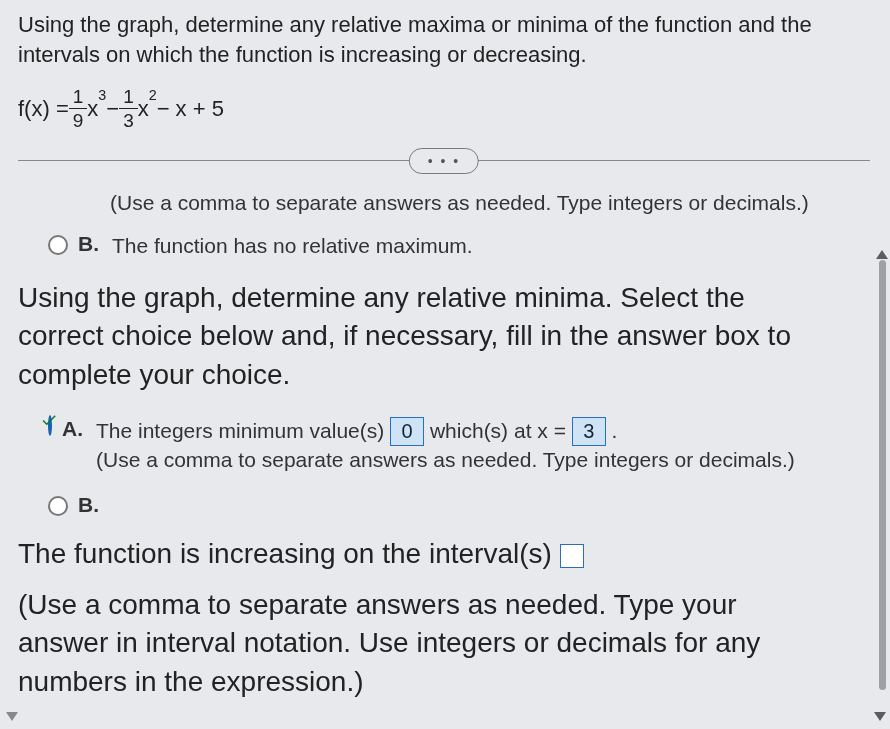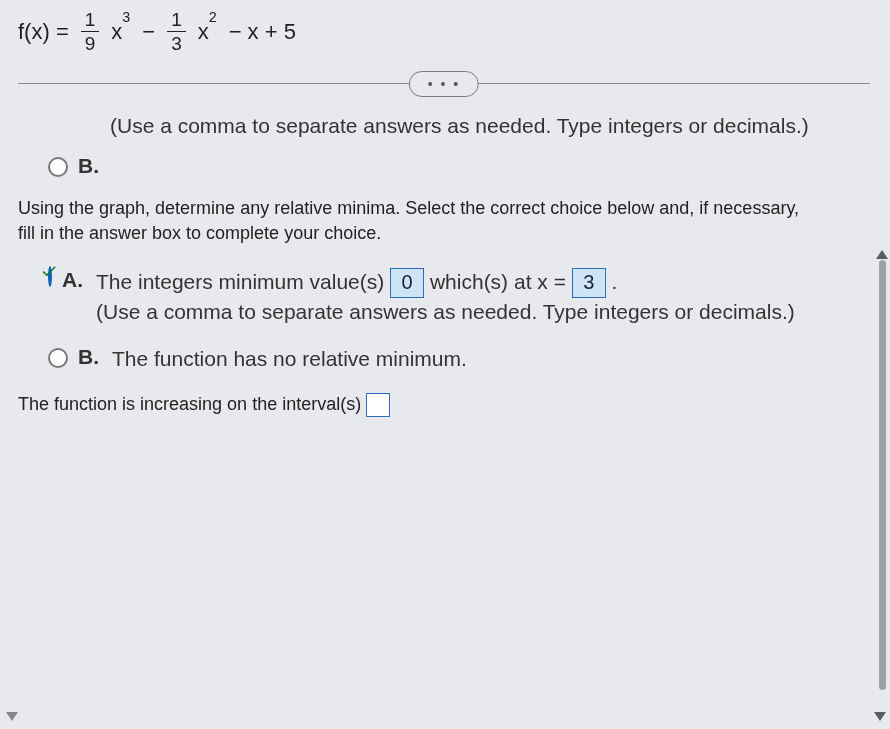--- a/index.html
+++ b/index.html
@@ -1,48 +1,49 @@
 <!DOCTYPE html>
 <html><head>
 <meta charset="utf-8">
 <style>
   body{margin:0;width:890px;height:729px;background:#e8e9ed;font-family:Arial,Helvetica,sans-serif;color:#222;overflow:hidden;position:relative}
   .wrap{padding:10px 20px 0 18px}
   .qtext{font-size:22px;line-height:1.35;margin-bottom:18px}
-  .formula{font-size:22px;display:flex;align-items:center;gap:12px;margin-bottom:30px}
+  .formula{font-size:22px;display:flex;align-items:center;gap:0;margin-bottom:30px}
   .frac{display:inline-flex;flex-direction:column;align-items:center;font-size:19px;line-height:1;vertical-align:middle}
   .frac .n{border-bottom:1.5px solid #222;padding:0 4px 2px}
   .frac .d{padding-top:2px}
   sup{font-size:.65em;position:relative;top:-.6em}
   .hr-row{position:relative;height:1px;background:#888;margin:0 0 28px}
   .pill{position:absolute;left:50%;top:50%;transform:translate(-50%,-50%);background:#e8e9ed;border:1.5px solid #7a7a7a;border-radius:14px;padding:4px 18px;font-size:14px;color:#555;letter-spacing:2px;cursor:pointer}
   .content{padding-left:60px;padding-right:30px;position:relative}
   .note{font-size:21px;line-height:1.35;color:#333;margin-bottom:14px}
   .opt-row{display:flex;align-items:flex-start;gap:10px;margin-bottom:18px}
   .radio{width:20px;height:20px;border:2px solid #777;border-radius:50%;flex:none;margin-top:3px;background:#fff;box-sizing:border-box}
   .radio.sel{border-color:#1561b8;position:relative}
   .radio.sel:after{content:"";position:absolute;inset:3px;border-radius:50%;background:#1561b8}
   .check{position:absolute;left:-8px;top:-6px;width:18px;height:18px;color:#0b7b2e}
   .olabel{font-weight:700;font-size:21px;flex:none;color:#333;width:24px}
   .otext{font-size:21px;line-height:1.38;color:#333}
-  .sect{font-size:18px;line-height:1.38;margin:0 0 22px 0;padding-right:30px}
+  .sect{font-size:28px;line-height:1.38;margin:0 0 22px 0;padding-right:30px}
   .fillbox{display:inline-block;min-width:20px;border:1px solid #2a6fbf;background:#cfe3f7;padding:0 6px;font-size:20px;text-align:center;color:#123}
   .emptybox{display:inline-block;width:22px;height:22px;border:1px solid #2a6fbf;background:#fff;vertical-align:middle}
   .stxt{display:inline}
   .scrollbar{position:absolute;right:4px;top:260px;width:7px;height:430px;background:#9fa0a6;border-radius:4px}
   .arrow-up{position:absolute;right:2px;top:250px;width:0;height:0;border-left:6px solid transparent;border-right:6px solid transparent;border-bottom:9px solid #5b5c62;cursor:pointer}
   .arrow-dn{position:absolute;right:4px;bottom:8px;width:0;height:0;border-left:6px solid transparent;border-right:6px solid transparent;border-top:9px solid #5b5c62;cursor:pointer}
   .arrow-dn2{position:absolute;left:6px;bottom:8px;width:0;height:0;border-left:6px solid transparent;border-right:6px solid transparent;border-top:9px solid #888}
   .opt-container{margin-left:-30px}
   .inline{display:inline}
 </style>
 </head>
 <body>
 
 <div class="wrap">
+  <div class="qtext">Using the graph, determine any relative maxima or minima of the function and the intervals on which the function is increasing or decreasing.</div>
 
   <div class="formula">
     <span>f(x) = </span>
     <span class="frac">
       <span class="n">1</span>
       <span class="d">9</span>
     </span>
     <span class="inline"><span>x</span><sup>3</sup></span>
     <span> − </span>
     <span class="frac">
@@ -57,20 +58,21 @@
     <div class="pill">• • •</div>
   </div>
 
   <div class="content">
     <div class="note" style="padding-left:32px">(Use a comma to separate answers as needed. Type integers or decimals.)</div>
 
     <div class="opt-container">
       <div class="opt-row">
         <span class="radio"></span>
         <span class="olabel">B.</span>
+        <span class="otext">The function has no relative maximum.</span>
       </div>
     </div>
 
     <div class="sect" style="margin-left:-60px">Using the graph, determine any relative minima. Select the correct choice below and, if necessary, fill in the answer box to complete your choice.</div>
 
     <div class="opt-container">
       <div class="opt-row" style="position:relative">
         <span style="position:relative">
           <span class="radio sel"></span>
           <svg class="check" viewBox="0 0 24 24">
@@ -85,27 +87,27 @@
           <span class="fillbox">3</span>
           <span class="stxt"> .</span>
           <br>
           <span class="stxt">(Use a comma to separate answers as needed. Type integers or decimals.)</span>
         </span>
       </div>
 
       <div class="opt-row">
         <span class="radio"></span>
         <span class="olabel">B.</span>
-        <span class="otext">The function has no relative minimum.</span>
       </div>
     </div>
 
     <div class="sect" style="margin-left:-60px;margin-bottom:12px">
       <span>The function is increasing on the interval(s) </span>
       <span class="emptybox"></span>
     </div>
+    <div class="sect" style="margin-left:-60px">(Use a comma to separate answers as needed. Type your answer in interval notation. Use integers or decimals for any numbers in the expression.)</div>
   </div>
 </div>
 
 <span class="arrow-up"></span>
 <div class="scrollbar"></div>
 <span class="arrow-dn"></span>
 <span class="arrow-dn2"></span>
 
 </body></html>

